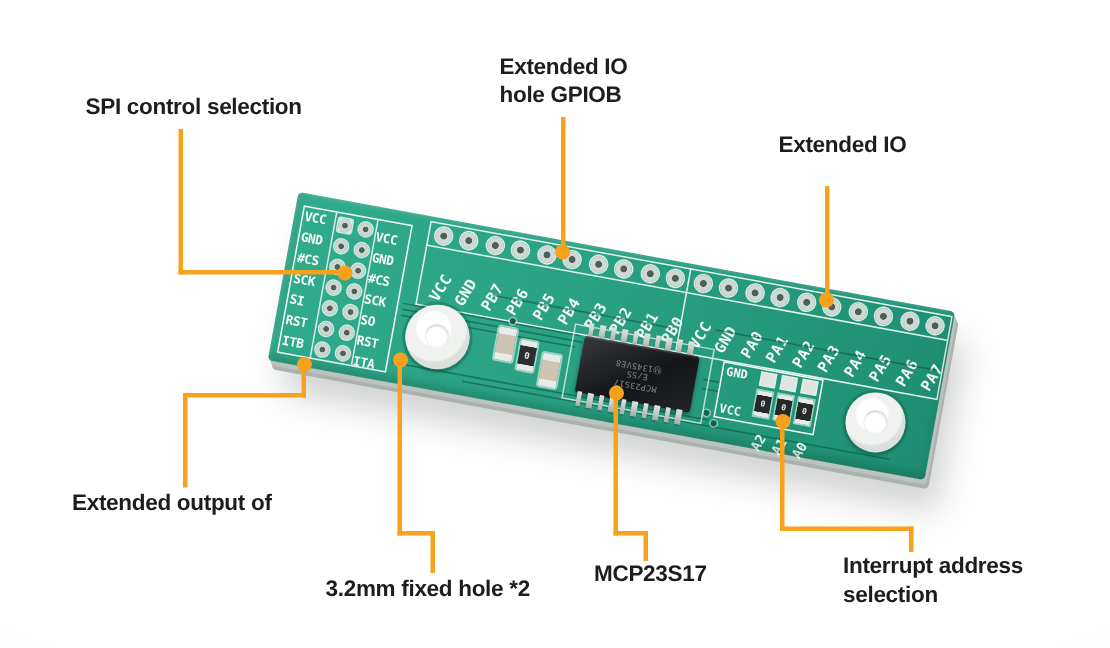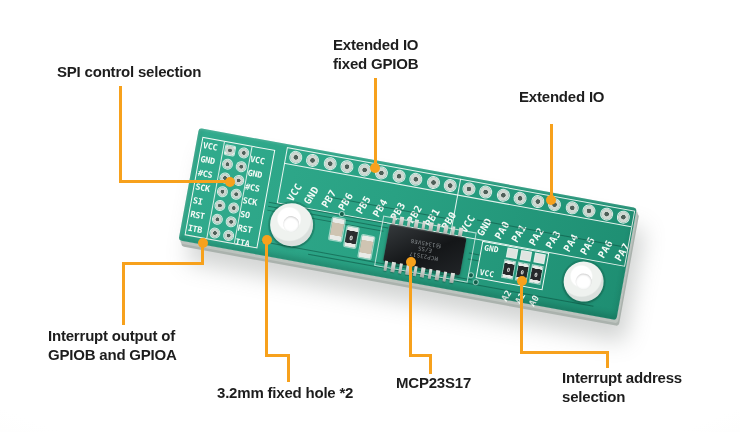--- a/index.html
+++ b/index.html
@@ -342,34 +342,33 @@
     <span class="albl" style="left:354px;top:113px;">A0</span>
   </div>
 
   <div class="ann" style="left:57px;top:63px;">SPI control selection</div>
   <div class="aline" style="left:119px;top:86px;width:3px;height:97px;"></div>
   <div class="aline" style="left:119px;top:180px;width:111px;height:3px;"></div>
   <div class="adot" style="left:225px;top:177px;"></div>
 
   <div class="ann" style="left:333px;top:36px;">
     <div>Extended IO</div>
-    <div>fixed GPIOB</div>
+    <div>hole GPIOB</div>
   </div>
   <div class="aline" style="left:374px;top:78px;width:3px;height:89px;"></div>
   <div class="adot" style="left:370px;top:163px;"></div>
 
   <div class="ann" style="left:519px;top:88px;">
     <div>Extended IO</div>
   </div>
   <div class="aline" style="left:550px;top:124px;width:3px;height:75px;"></div>
   <div class="adot" style="left:546px;top:195px;"></div>
 
   <div class="ann" style="left:48px;top:327px;">
-    <div>Interrupt output of</div>
-    <div>GPIOB and GPIOA</div>
+    <div>Extended output of</div>
   </div>
   <div class="adot" style="left:198px;top:238px;"></div>
   <div class="aline" style="left:201px;top:246px;width:3px;height:19px;"></div>
   <div class="aline" style="left:122px;top:262px;width:82px;height:3px;"></div>
   <div class="aline" style="left:122px;top:262px;width:3px;height:63px;"></div>
 
   <div class="ann" style="left:217px;top:384px;">3.2mm fixed hole *2</div>
   <div class="adot" style="left:262px;top:235px;"></div>
   <div class="aline" style="left:265px;top:243px;width:3px;height:114px;"></div>
   <div class="aline" style="left:265px;top:354px;width:25px;height:3px;"></div>

